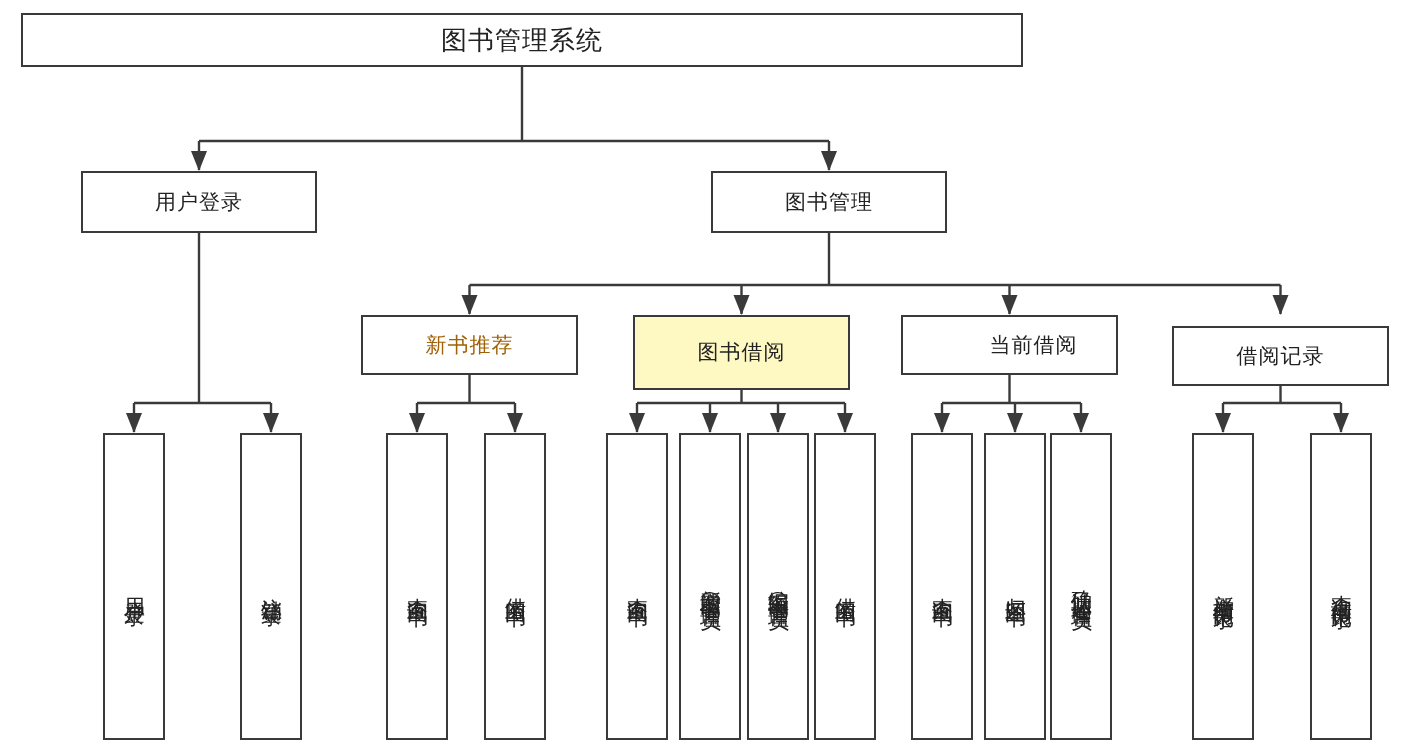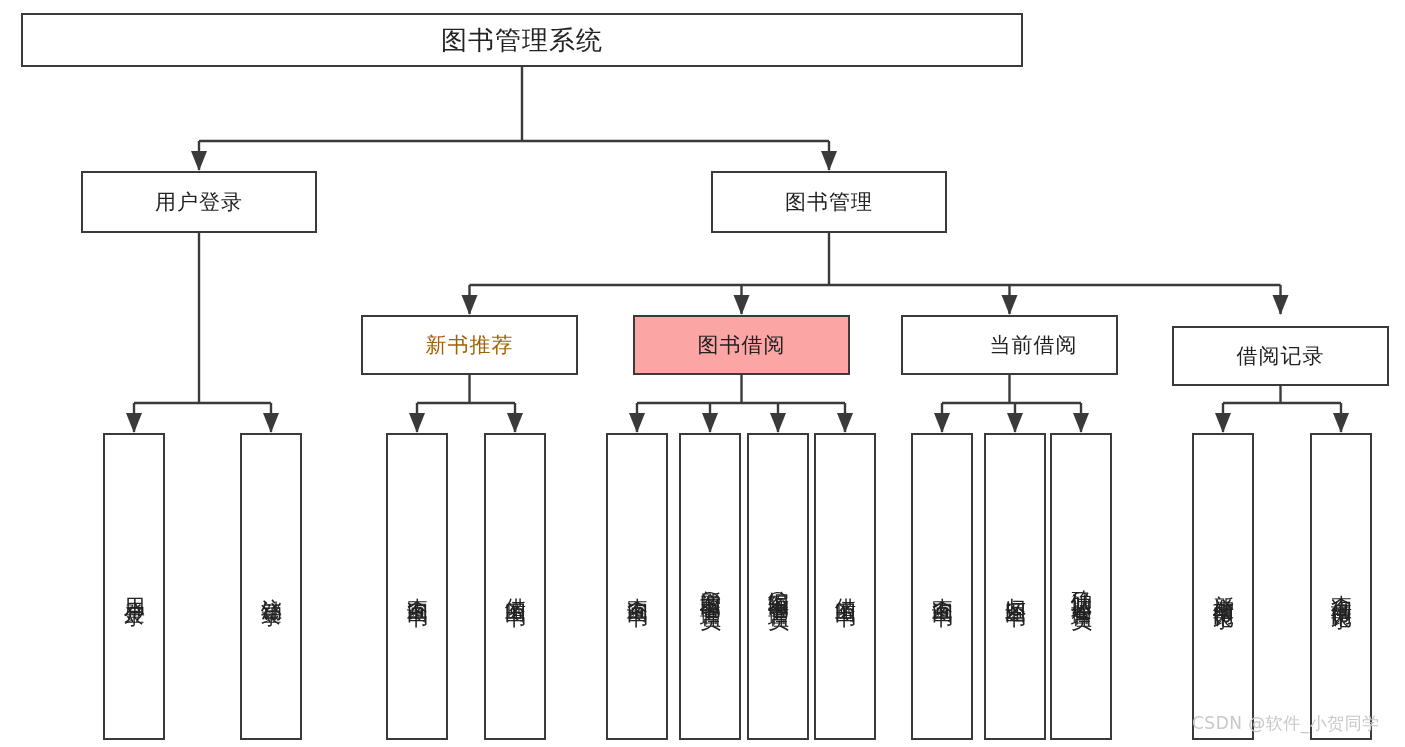--- a/index.html
+++ b/index.html
@@ -79,21 +79,21 @@
       </div>
       <div class="node" style="left: 81px; top: 171px; width: 236px; height: 62px; border-color: rgb(58, 58, 58); background: rgb(255, 255, 255);">
         <span class="lbl" style="color: rgb(34, 34, 34);">用户登录</span>
       </div>
       <div class="node" style="left: 711px; top: 171px; width: 236px; height: 62px; border-color: rgb(58, 58, 58); background: rgb(255, 255, 255);">
         <span class="lbl" style="color: rgb(34, 34, 34);">图书管理</span>
       </div>
       <div class="node" style="left: 361px; top: 315px; width: 217px; height: 60px; border-color: rgb(58, 58, 58); background: rgb(255, 255, 255);">
         <span class="lbl" style="color: #a16207;">新书推荐</span>
       </div>
-      <div class="node" style="left: 633px; top: 315px; width: 217px; height: 60px; border-color: rgb(58, 58, 58); background: #fca5a5;">
+      <div class="node" style="left: 633px; top: 315px; width: 217px; height: 75px; border-color: rgb(58, 58, 58); background: #fef9c3;">
         <span class="lbl" style="color: rgb(34, 34, 34);">图书借阅</span>
       </div>
       <div class="node" style="left: 901px; top: 315px; width: 217px; height: 60px; border-color: rgb(58, 58, 58); background: rgb(255, 255, 255);">
         <span class="lbl" style="color: rgb(34, 34, 34); margin-left: 48px;">当前借阅</span>
       </div>
       <div class="node" style="left: 1172px; top: 326px; width: 217px; height: 60px; border-color: rgb(58, 58, 58); background: rgb(255, 255, 255);">
         <span class="lbl" style="color: rgb(34, 34, 34);">借阅记录</span>
       </div>
       <div class="node vert" style="left: 103px; top: 433px; width: 62px; height: 307px; border-color: rgb(58, 58, 58); background: rgb(255, 255, 255);">
         <span class="lbl" style="color: rgb(34, 34, 34);">用户登录</span>
@@ -128,14 +128,13 @@
       <div class="node vert" style="left: 1050px; top: 433px; width: 62px; height: 307px; border-color: rgb(58, 58, 58); background: rgb(255, 255, 255);">
         <span class="lbl" style="color: rgb(34, 34, 34);">确认归还（管理员）</span>
       </div>
       <div class="node vert" style="left: 1192px; top: 433px; width: 62px; height: 307px; border-color: rgb(58, 58, 58); background: rgb(255, 255, 255);">
         <span class="lbl" style="color: rgb(34, 34, 34);">新增借阅记录</span>
       </div>
       <div class="node vert" style="left: 1310px; top: 433px; width: 62px; height: 307px; border-color: rgb(58, 58, 58); background: rgb(255, 255, 255);">
         <span class="lbl" style="color: rgb(34, 34, 34);">查询借阅记录</span>
       </div>
     </div>
-  <div class="watermark" style="left:1192px;top:712px;">CSDN @软件_小贺同学</div>
 </div>
 
 </body></html>

